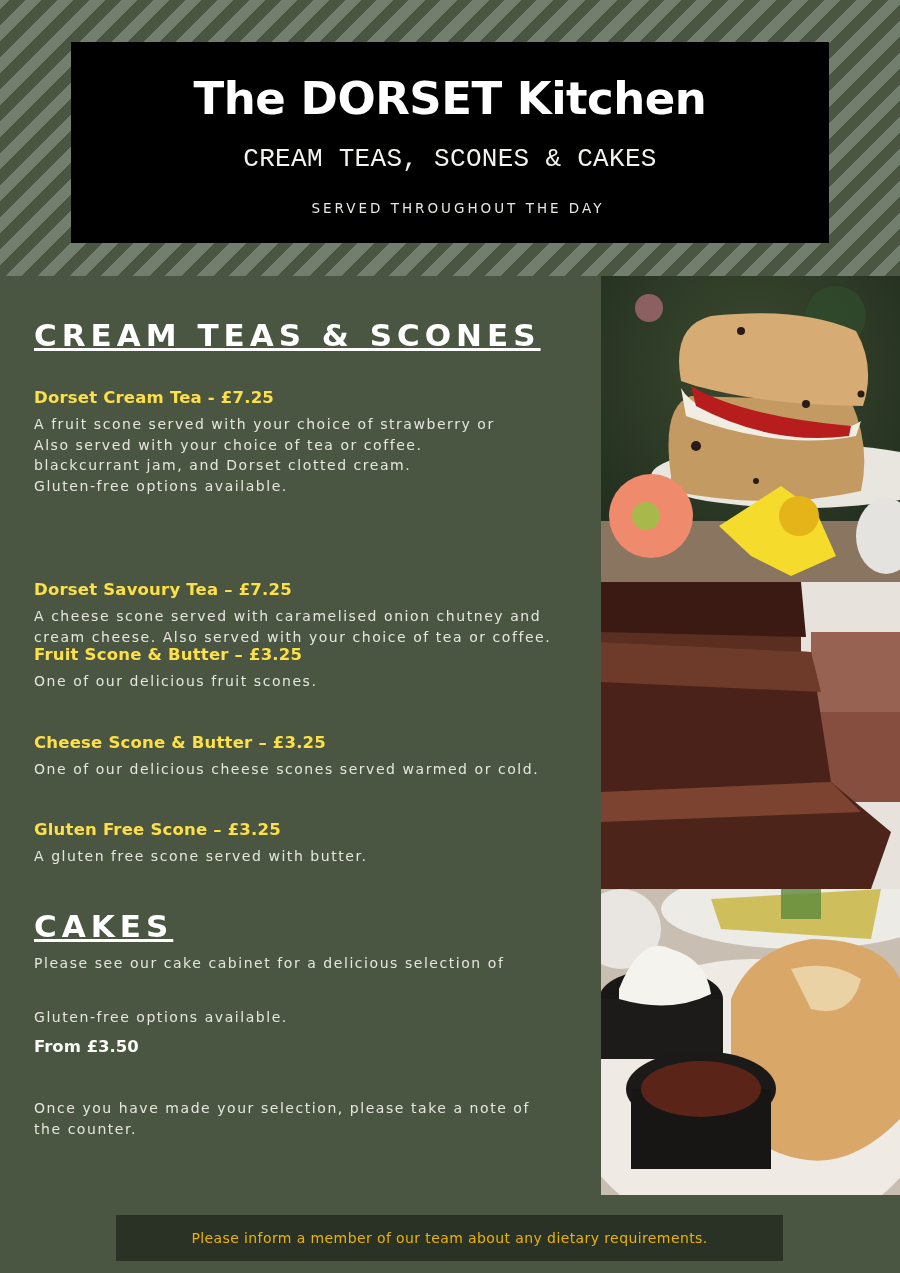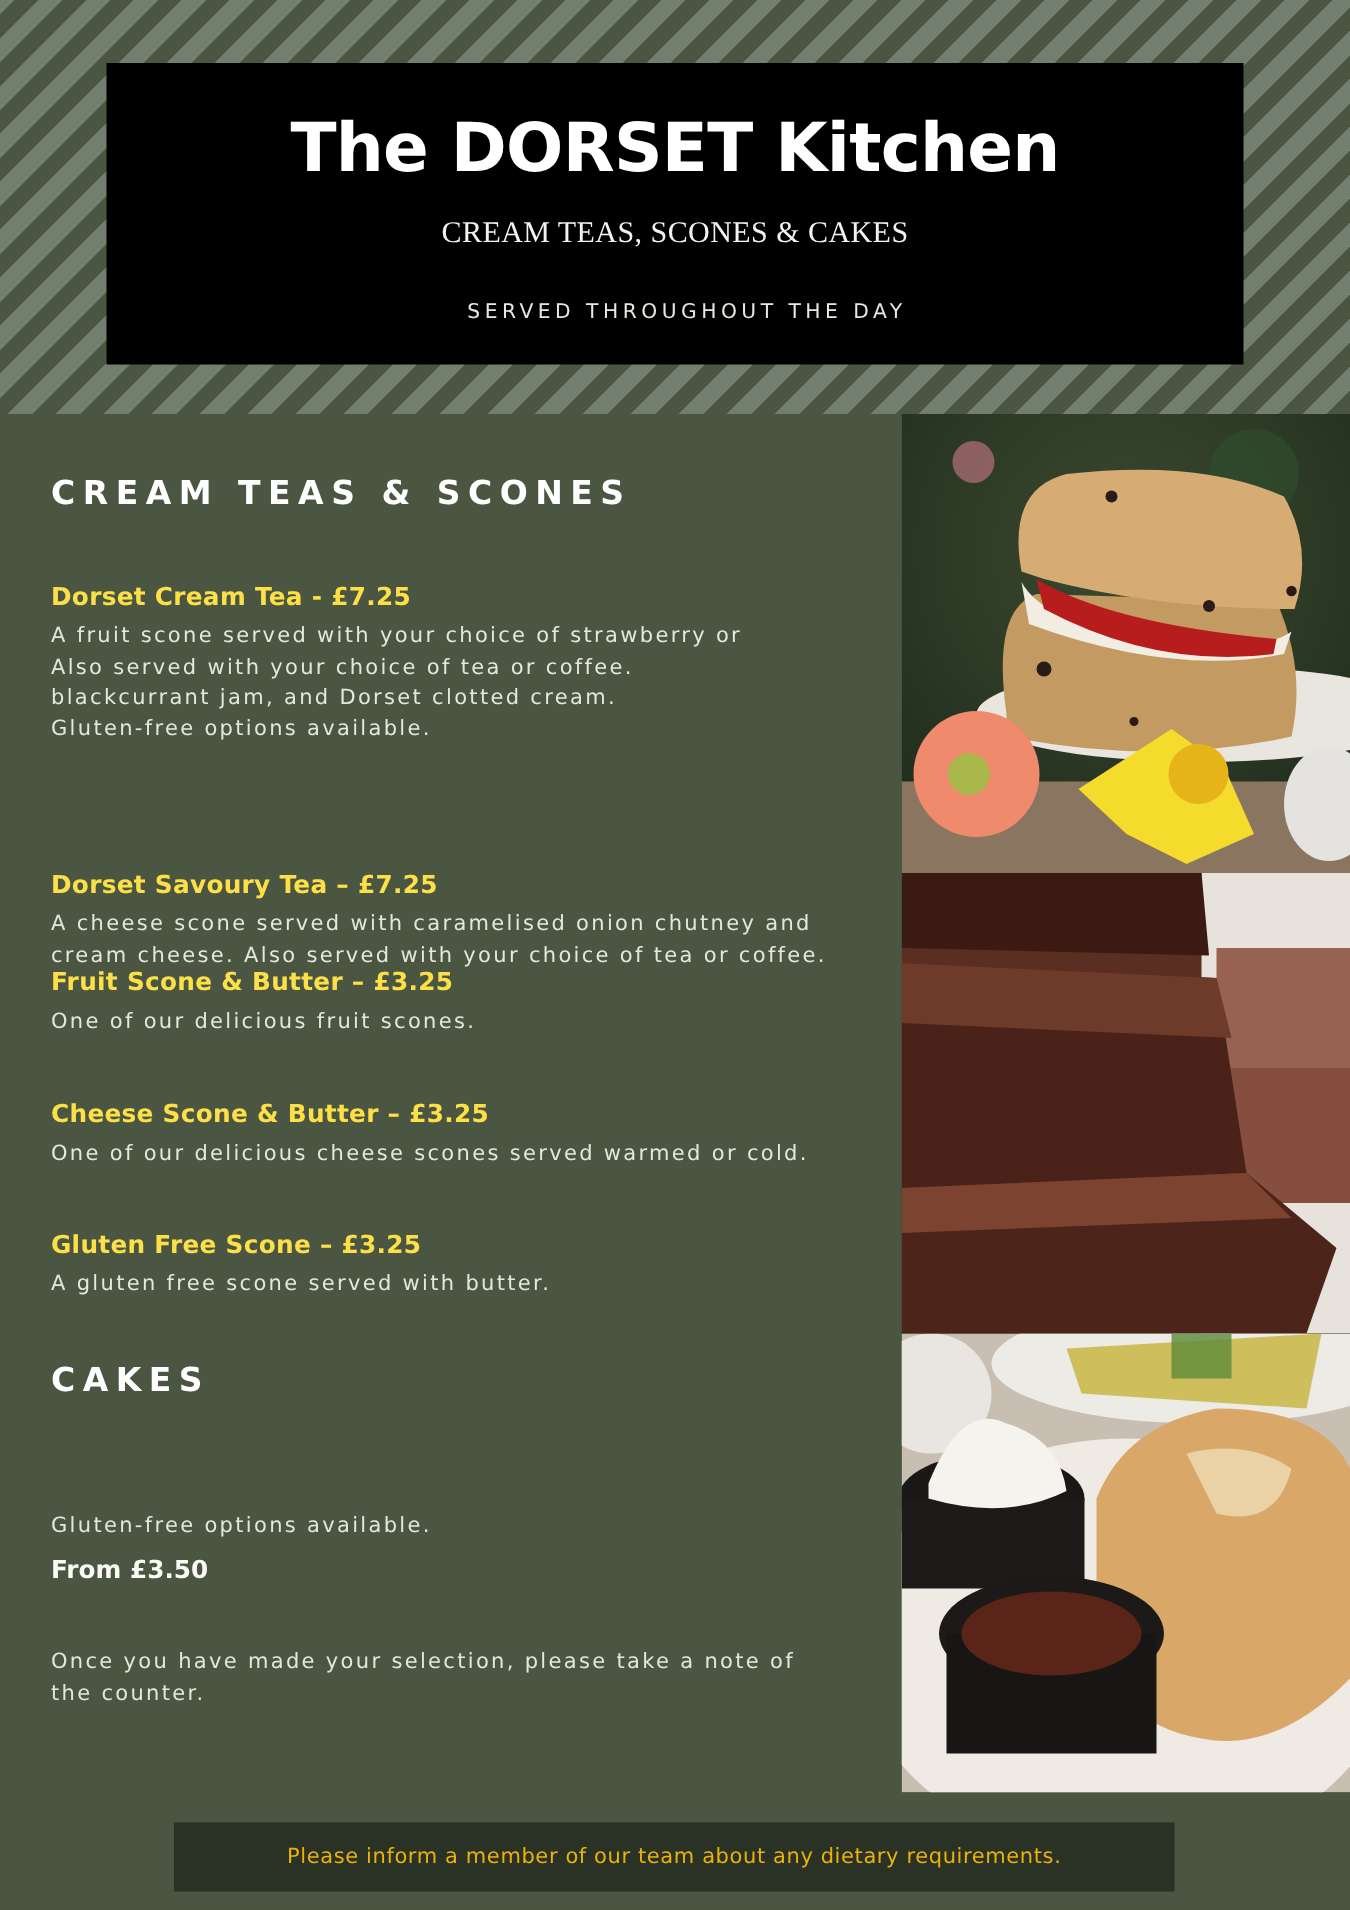--- a/index.html
+++ b/index.html
@@ -24,36 +24,37 @@
       text-align: center;
     }
     .brand-title {
       position: absolute; left: 0; right: 0; top: 30px;
       font-family: "DejaVu Sans", sans-serif;
       font-weight: bold; font-size: 45px; letter-spacing: -0.5px;
       color: #ffffff;
     }
     .brand-subtitle {
       position: absolute; left: 0; right: 0; top: 102px;
-      font-family: Liberation Serif, serif;
-      font-size: 20px; font-weight: normal; letter-spacing: 0.3px;
+      font-family: Liberation Mono, monospace;
+      font-size: 26px; font-weight: normal; letter-spacing: 0.3px;
       color: #f2f2ee;
     }
     .brand-tagline {
       position: absolute; left: 0; right: 0; top: 158px;
       font-family: "DejaVu Sans", sans-serif;
       font-size: 13.5px; letter-spacing: 3px;
       color: #e8e8e2;
       margin-left: 16px;
     }
     .section-heading {
       position: absolute; left: 34px;
       font-family: "DejaVu Sans", sans-serif;
-      font-weight: bold; font-size: 22px; letter-spacing: 5px;
+      font-weight: bold; font-size: 31px; letter-spacing: 5px;
       color: #ffffff;
+      text-decoration: underline;
     }
     .item { position: absolute; left: 34px; width: 560px; }
     .item-title {
       font-family: "DejaVu Sans", sans-serif;
       font-weight: bold; font-size: 16.5px; letter-spacing: 0.2px;
       color: #fde047; line-height: 22px;
     }
     .item-desc {
       font-family: "DejaVu Sans", sans-serif;
       font-size: 14px; letter-spacing: 1.55px; line-height: 20.6px;
@@ -134,20 +135,21 @@
 <div class="item" style="top:819px;">
   <div class="item-title">Gluten Free Scone – £3.25</div>
   <div class="item-desc">
     <span class="desc-line">A gluten free scone served with butter.</span>
   </div>
 </div>
 
 <div class="section-heading" style="top:908px;">CAKES</div>
 
 <div class="para" style="top:953px;">
+  <span class="desc-line">Please see our cake cabinet for a delicious selection of</span>
 </div>
 <div class="para" style="top:1007px;">Gluten-free options available.</div>
 <div class="price-from" style="top:1037px;">From £3.50</div>
 
 <div class="para" style="top:1098px;">
   <span class="desc-line">Once you have made your selection, please take a note of</span>
   <span class="desc-line">the counter.</span>
 </div>
 
 <div class="photo" style="top:276px;height:306px;">

